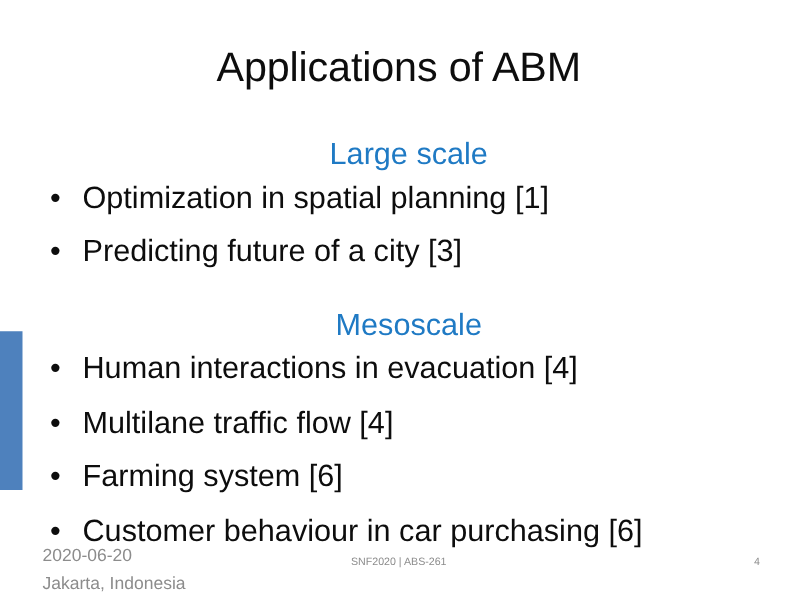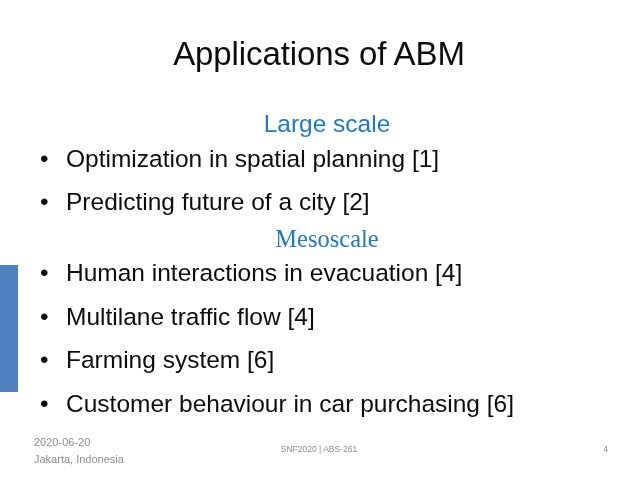--- a/index.html
+++ b/index.html
@@ -55,22 +55,21 @@
     color: #1F7AC4;
     font-size: 24.5px;
     font-weight: 400;
     line-height: 1.0;
     margin: 0 0 10px 0;
     padding: 0;
     white-space: nowrap;
     text-align: center;
   }
   .group-heading.second {
-    margin-top: 12px;
-    font-family: Liberation Serif, serif;
+    margin-top: 34px;
   }
 
   .bullet-list {
     list-style: none;
     margin: 0;
     padding: 0;
   }
   .bullet-item {
     position: relative;
     padding-left: 32px;
@@ -97,21 +96,21 @@
     position: absolute;
     left: 0;
     bottom: 0;
     width: 638px;
     height: 46px;
   }
   .footer-left {
     position: absolute;
     left: 34px;
     top: 2px;
-    font-size: 11px;
+    font-size: 14px;
     color: #8c8c8c;
     line-height: 1.55;
   }
   .footer-left div { white-space: nowrap; }
   .footer-center {
     position: absolute;
     left: 0;
     top: 12px;
     width: 638px;
     text-align: center;
@@ -140,21 +139,21 @@
 
     <div class="group-heading">Large scale</div>
 
     <ul class="bullet-list">
       <li class="bullet-item">
         <span class="bullet-glyph">•</span>
         <span>Optimization in spatial planning [1]</span>
       </li>
       <li class="bullet-item">
         <span class="bullet-glyph">•</span>
-        <span>Predicting future of a city [2]</span>
+        <span>Predicting future of a city [3]</span>
       </li>
     </ul>
 
     <div class="group-heading second">Mesoscale</div>
 
     <ul class="bullet-list">
       <li class="bullet-item">
         <span class="bullet-glyph">•</span>
         <span>Human interactions in evacuation [4]</span>
       </li>

